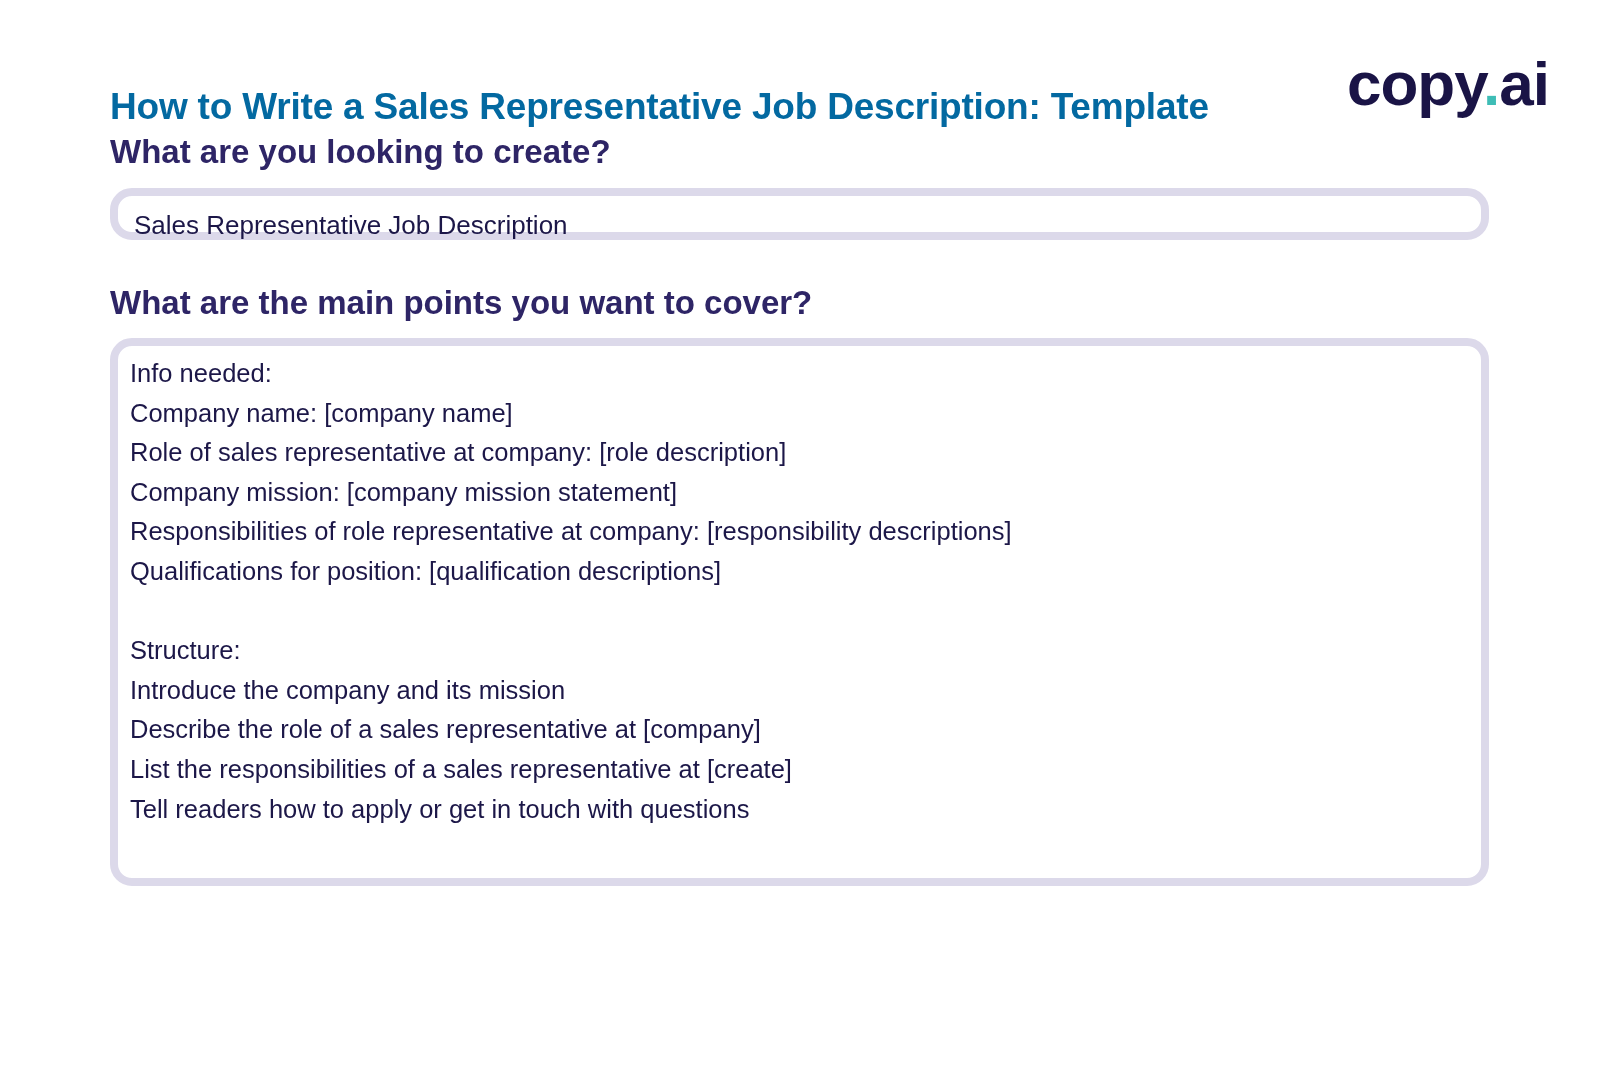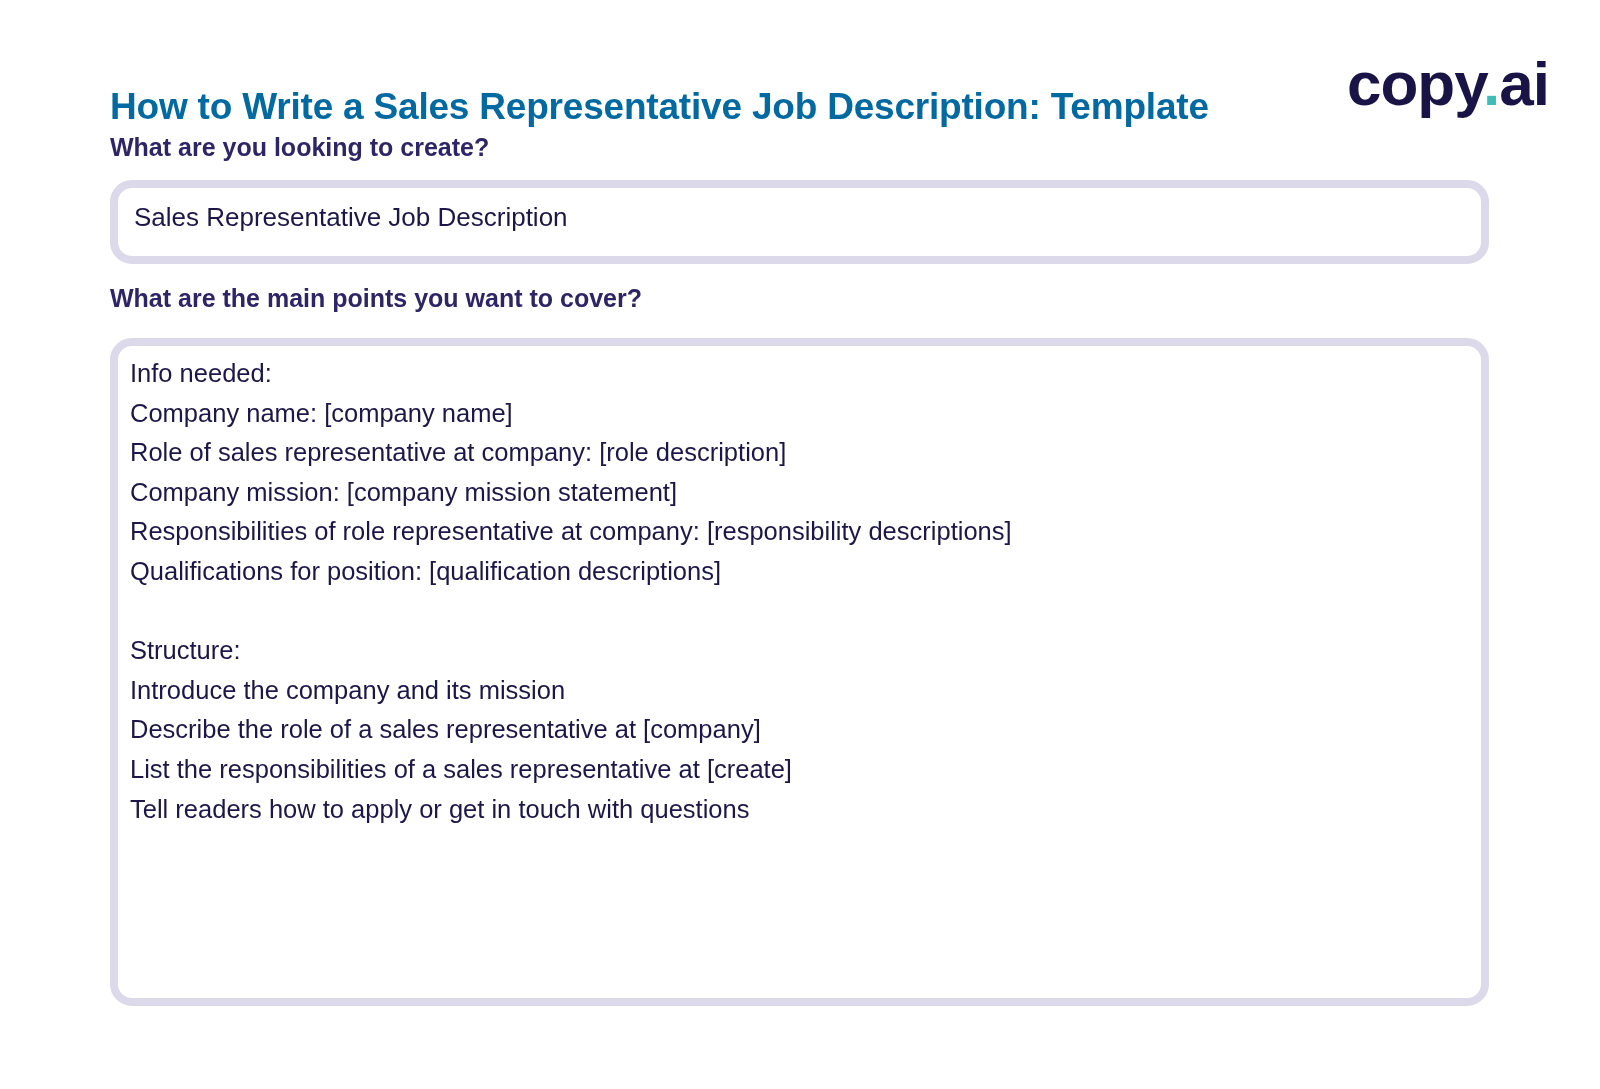--- a/index.html
+++ b/index.html
@@ -11,30 +11,30 @@
     .title {
       position: absolute; left: 110px; top: 52px;
       font-size: 37px; font-weight: bold; color: #0369a1; letter-spacing: -0.2px; margin-top: 34px;
     }
     .logo {
       position: absolute; left: 1347px; top: 48px;
       font-size: 62px; font-weight: bold; color: #1a1446; letter-spacing: -1px;
     }
     .logo .dot { color: #3ebdb6; }
     .label {
-      position: absolute; left: 110px; font-size: 25px; font-weight: bold; color: #2e2566;
+      position: absolute; left: 110px; font-size: 33px; font-weight: bold; color: #2e2566;
     }
     .box {
       position: absolute; left: 110px; width: 1379px;
       border: 8px solid #dcd9ea; border-radius: 22px; background: #fff;
       box-sizing: border-box;
     }
-    .input-box { top: 180px; height: 84px; }
+    .input-box { top: 188px; height: 52px; }
     .input-text { position: absolute; left: 16px; top: 14px; font-size: 26px; color: #1c1748; }
-    .area-box { top: 338px; height: 668px; }
+    .area-box { top: 338px; height: 548px; }
     .area-lines { position: absolute; left: 12px; top: 8px; font-size: 25.5px; line-height: 39.6px; color: #1c1748; }
     .area-lines div { white-space: pre; min-height: 39.6px; }
   </style>
 </head>
 <body>
 
 <div class="title">How to Write a Sales Representative Job Description: Template</div>
 
 <div class="logo">
   <span>copy</span><span class="dot">.</span><span>ai</span>

